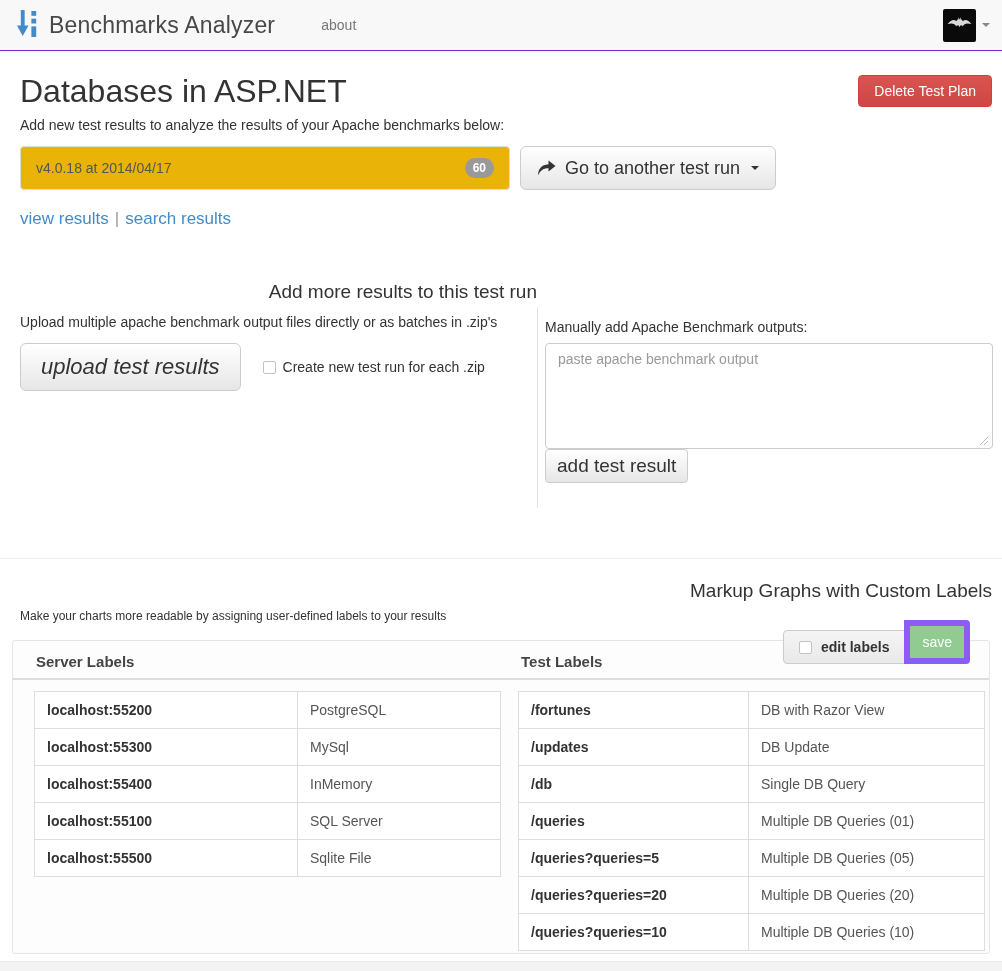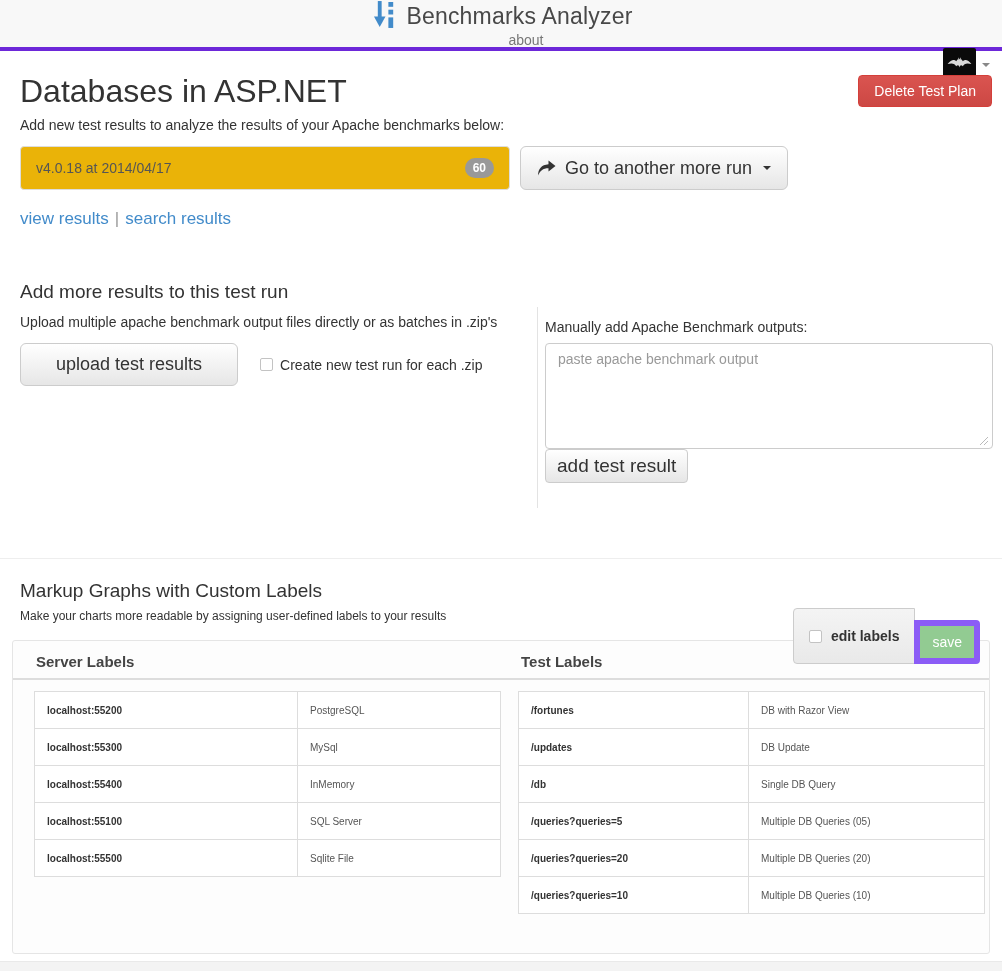--- a/index.html
+++ b/index.html
@@ -11,25 +11,24 @@
     background: #fff;
     font-family: "Liberation Sans", sans-serif;
     color: #333;
     font-size: 14px;
   }
 
   
   .navbar {
     height: 51px;
     background: #f8f8f8;
-    border-bottom: 4px solid #6d28d9;
+    border-bottom: 1px solid #6d28d9;
     display: flex;
     align-items: center;
     padding: 0 12px 0 16px;
-    flex-direction: column;
   }
   .brand { display: flex; align-items: center; gap: 8px; cursor: pointer; }
   .brand-text { font-size: 23px; color: #484848; letter-spacing: 0.2px; }
   .nav-about { margin-left: 46px; color: #777; font-size: 14px; text-decoration: none; }
   .nav-right { margin-left: auto; display: flex; align-items: center; gap: 6px; }
   .avatar {
     width: 33px; height: 33px; background: #0a0a0a; border-radius: 2px;
     display: flex; align-items: center; justify-content: center; overflow: hidden;
   }
   .caret {
@@ -76,24 +75,24 @@
   }
   .btn-go .caret { border-top-color: #333; margin-left: 2px; }
 
   .links-row { margin: 19px 0 0 10px; font-size: 17px; }
   .links-row a { color: #428bca; text-decoration: none; }
   .links-sep { color: #999; margin: 0 6px; }
 
   
   .add-row { margin-top: 50px; display: flex; }
   .add-col-left { flex: 0 0 517px; margin-left: 10px; }
-  .section-heading { font-size: 19px; font-weight: 500; color: #333; line-height: 26px; }
+  .section-heading { font-size: 19px; font-weight: 500; color: #333; line-height: 26px; text-align: right; }
   .hint-text { margin-top: 9px; font-size: 14px; color: #333; }
   .upload-row { margin-top: 13px; display: flex; align-items: center; gap: 22px; }
-  .btn-upload { font-size: 18px; border-radius: 6px; padding: 10px 35px; }
+  .btn-upload { font-size: 22px; border-radius: 6px; padding: 10px 20px; font-style: italic; }
   .checkbox-label { display: flex; align-items: center; gap: 7px; font-size: 14px; cursor: pointer; }
   .checkbox-box {
     width: 13px; height: 13px; border: 1px solid #c3c3c3; border-radius: 2px;
     background: #fff; display: inline-block; flex: 0 0 auto;
   }
   .add-col-right {
     flex: 1 1 auto; margin-top: 28px;
     border-left: 1px solid #e3e3e3;
     padding: 12px 0 25px 7px;
   }
@@ -106,21 +105,21 @@
   }
   .paste-area::placeholder { color: #999; opacity: 1; }
   .resize-corner { position: absolute; margin: -16px 0 0 434px; pointer-events: none; }
   .btn-add-result { font-size: 19px; padding: 5px 11px; }
 
   .full-hr { margin-top: 50px; border: none; border-top: 1px solid #eee; margin-left: -10px; margin-right: -10px; }
 
   
   .labels-header-row { position: relative; margin: 19px 0 0 10px; }
   .labels-sub { margin-top: 5px; font-size: 12px; color: #333; }
-  .edit-group { position: absolute; top: 30px; right: 12px; display: inline-flex; }
+  .edit-group { position: absolute; top: 30px; right: 22px; display: inline-flex; align-items: flex-end; }
   .btn-edit {
     background: linear-gradient(to bottom, #f4f4f4, #e9e9e9);
     border: 1px solid #ccc; border-radius: 4px 0 0 4px;
     font-size: 14px; font-weight: bold; color: #333;
     padding: 8px 15px; display: flex; align-items: center; gap: 9px;
   }
   .btn-save {
     background: #92cb92; border: 6px solid #8b5cf6; border-radius: 0 4px 4px 0;
     color: #fff; font-size: 14px; padding: 8px 12px; margin-left: -1px; margin-top: 12px;
   }
@@ -132,21 +131,21 @@
   }
   .labels-col { width: 50%; }
   .labels-col-title {
     font-size: 15px; font-weight: bold; color: #444;
     padding: 0 0 8px 23px; border-bottom: 2px solid #ddd;
   }
   .labels-col.right .labels-col-title { padding-left: 20px; }
   .labels-table { border-collapse: collapse; margin: 11px 1px 0 21px; width: 467px; background: #fff; }
   .labels-col.right .labels-table { margin-left: 17px; }
   .labels-table th, .labels-table td {
-    border: 1px solid #ddd; font-size: 10px; text-align: left;
+    border: 1px solid #ddd; font-size: 14px; text-align: left;
     padding: 9px 12px; height: 37px;
   }
   .labels-table th { font-weight: bold; color: #333; width: 263px; }
   .labels-col.right .labels-table th { width: 230px; }
   .labels-table td { color: #555; font-weight: normal; }
 
   .bottom-strip {
     position: absolute; left: 0; right: 0; bottom: 0; height: 10px;
     background: #f3f3f3; border-top: 1px solid #e9e9e9;
   }
@@ -192,21 +191,21 @@
     <div class="testrun-box">
       <span>v4.0.18 at 2014/04/17</span>
       <span class="badge">60</span>
     </div>
     <button class="btn btn-default btn-go">
       <span style="display:flex;">
         <svg width="19" height="17" viewBox="0 0 19 17">
           <path d="M11.5 0.5 L18.5 6 L11.5 11.5 L11.5 8.2 C5.8 8.2 3 10.8 1 15.5 C1.2 9 4.3 4.9 11.5 4.3 Z" fill="#333"></path>
         </svg>
       </span>
-      <span>Go to another more run</span>
+      <span>Go to another test run</span>
       <span class="caret"></span>
     </button>
   </div>
 
   <div class="links-row">
     <a href="#">view results</a><span class="links-sep">|</span><a href="#">search results</a>
   </div>
 
   <div class="add-row">
     <div class="add-col-left">
@@ -286,20 +285,24 @@
           </tr>
           <tr>
             <th>/updates</th>
             <td>DB Update</td>
           </tr>
           <tr>
             <th>/db</th>
             <td>Single DB Query</td>
           </tr>
           <tr>
+            <th>/queries</th>
+            <td>Multiple DB Queries (01)</td>
+          </tr>
+          <tr>
             <th>/queries?queries=5</th>
             <td>Multiple DB Queries (05)</td>
           </tr>
           <tr>
             <th>/queries?queries=20</th>
             <td>Multiple DB Queries (20)</td>
           </tr>
           <tr>
             <th>/queries?queries=10</th>
             <td>Multiple DB Queries (10)</td>

